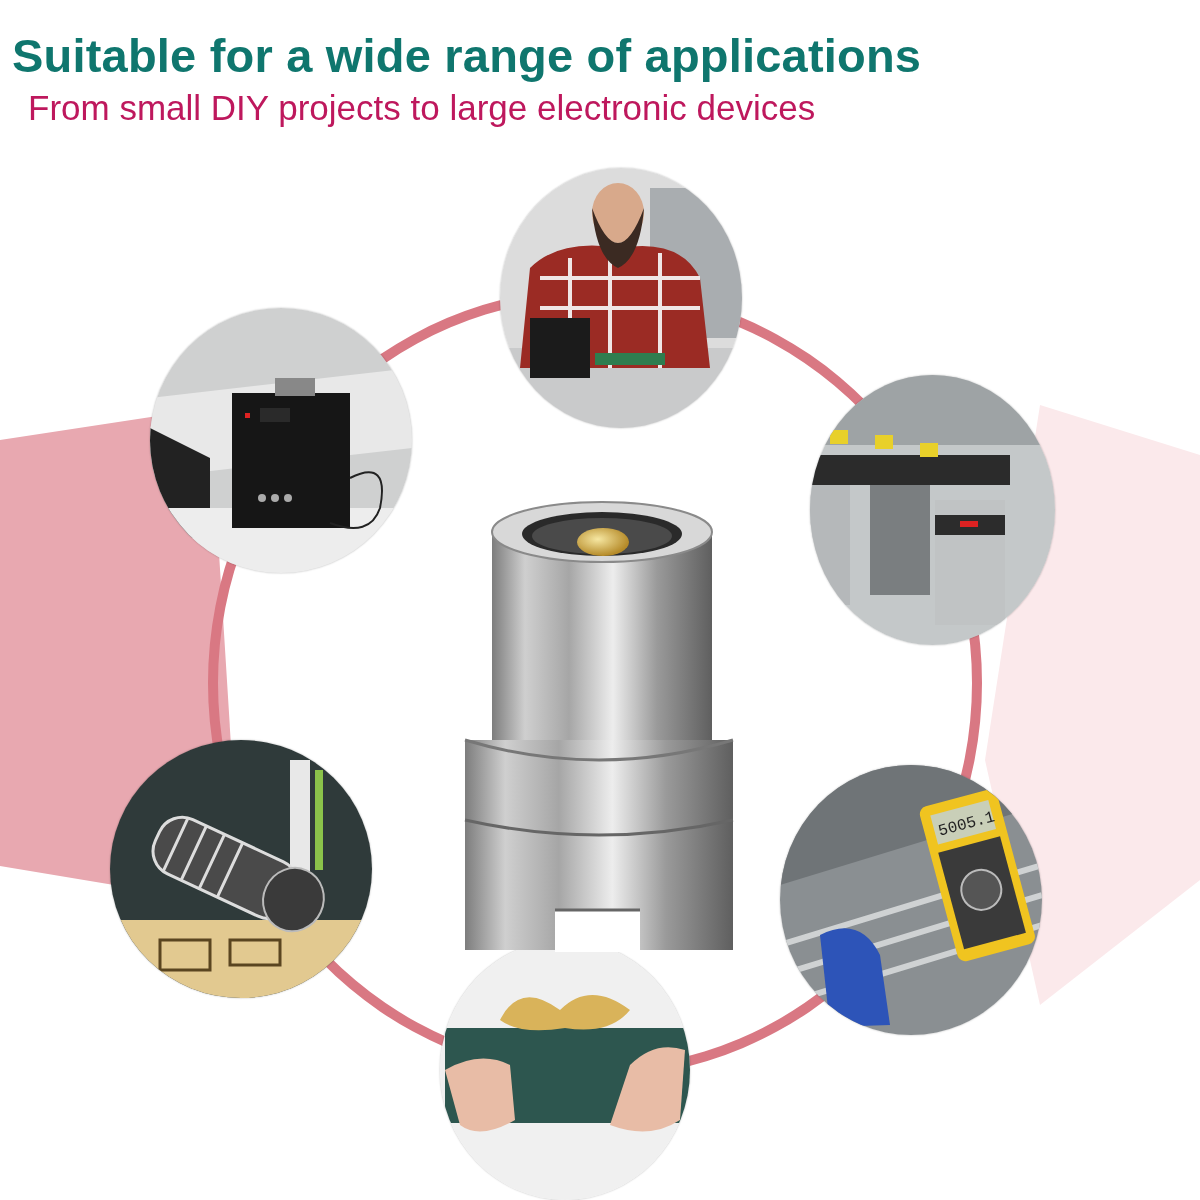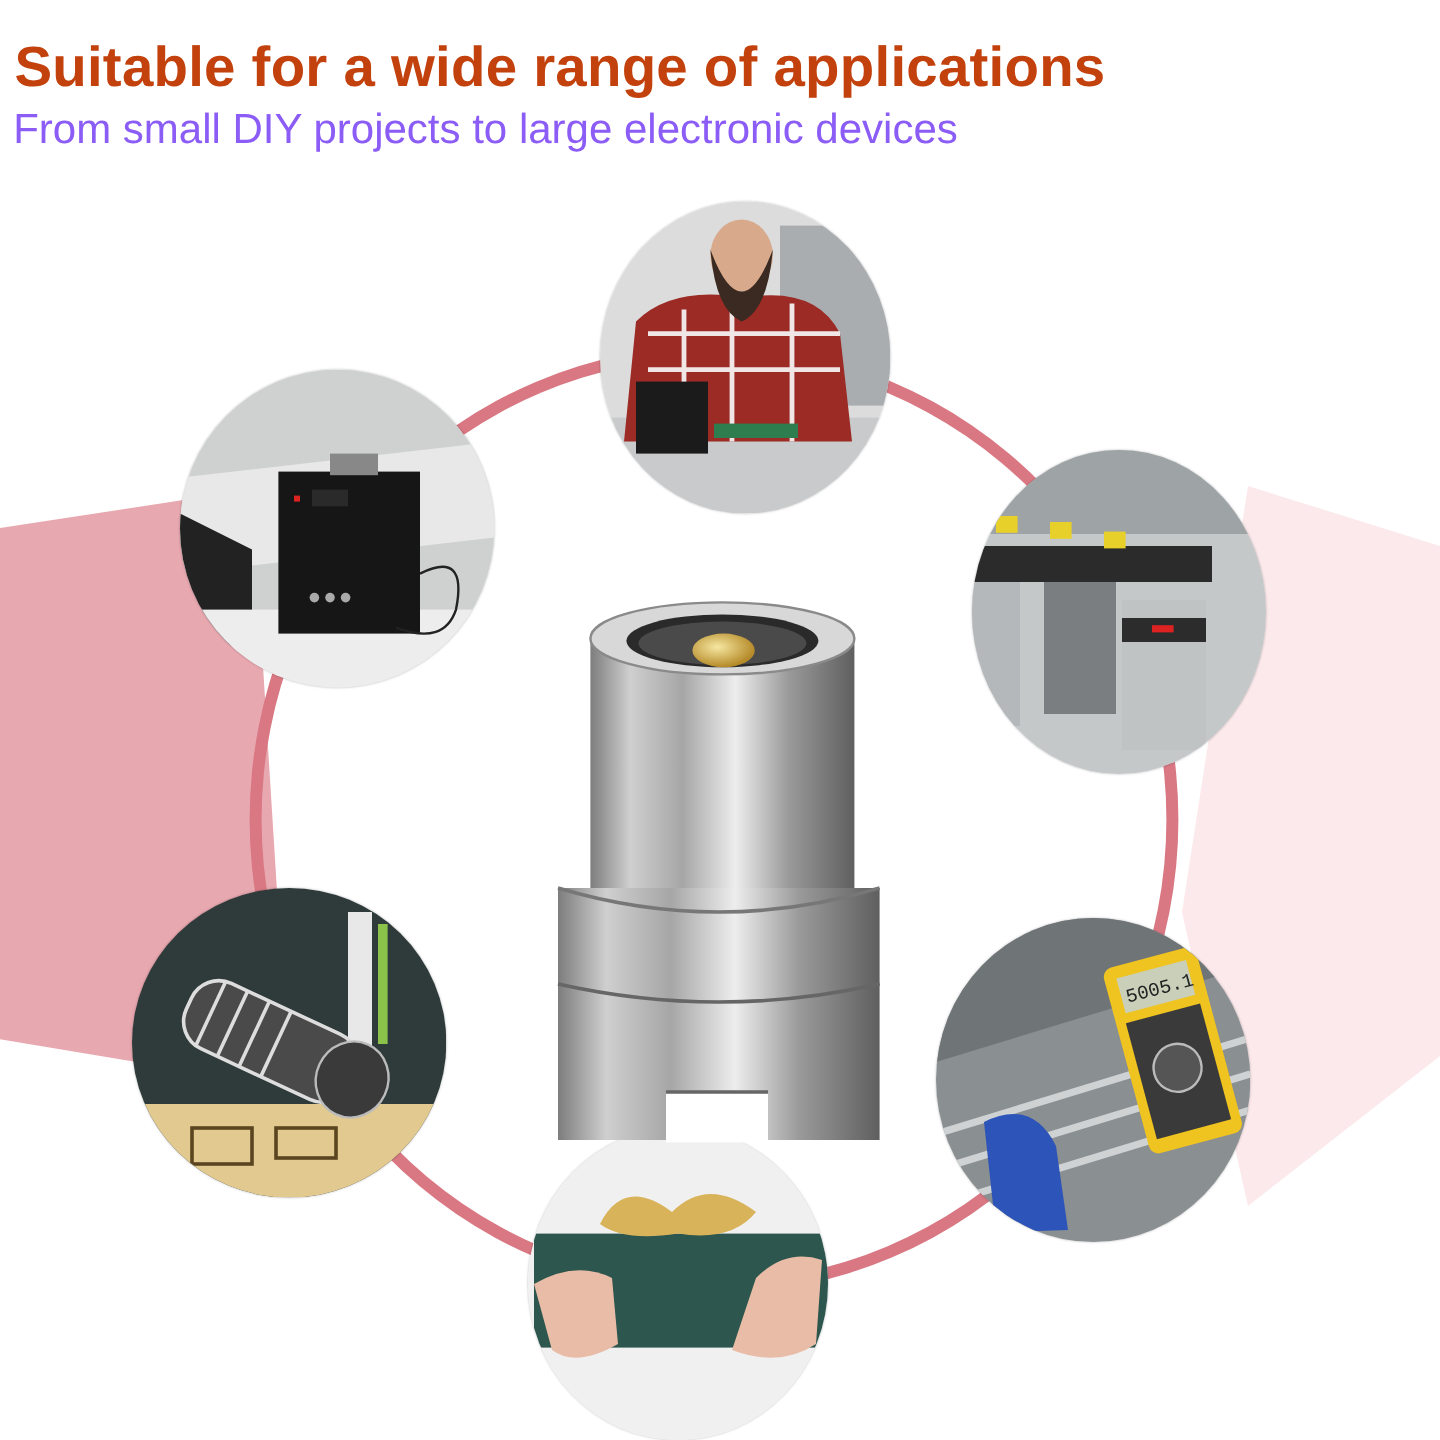--- a/index.html
+++ b/index.html
@@ -1,18 +1,18 @@
 <!DOCTYPE html>
 <html><head>
 <meta charset="utf-8">
 <style>
   html,body{margin:0;padding:0;}
   body{width:1200px;height:1200px;position:relative;overflow:hidden;background:#fff;font-family:"Liberation Sans",sans-serif;}
-  .title{position:absolute;left:12px;top:28px;font-size:47px;font-weight:bold;color:#c2410c;letter-spacing:0.2px;white-space:nowrap;}
-  .subtitle{position:absolute;left:11px;top:88px;font-size:35px;color:#8b5cf6;white-space:nowrap;}
+  .title{position:absolute;left:12px;top:28px;font-size:47px;font-weight:bold;color:#0f766e;letter-spacing:0.2px;white-space:nowrap;}
+  .subtitle{position:absolute;left:28px;top:88px;font-size:35px;color:#be185d;white-space:nowrap;}
   .bg-left{position:absolute;left:0;top:0;width:1200px;height:1200px;}
   .ring{position:absolute;left:208px;top:288px;width:774px;height:790px;border-radius:50%;border:10px solid #d97883;box-sizing:border-box;}
   .bubble{position:absolute;border-radius:50%;overflow:hidden;box-shadow:0 0 2px rgba(0,0,0,0.3);}
   .bubble svg{width:100%;height:100%;display:block;}
   .connector{position:absolute;left:460px;top:490px;width:300px;height:500px;}
 </style>
 </head>
 <body>
 
 <svg class="bg-left" viewBox="0 0 1200 1200">

